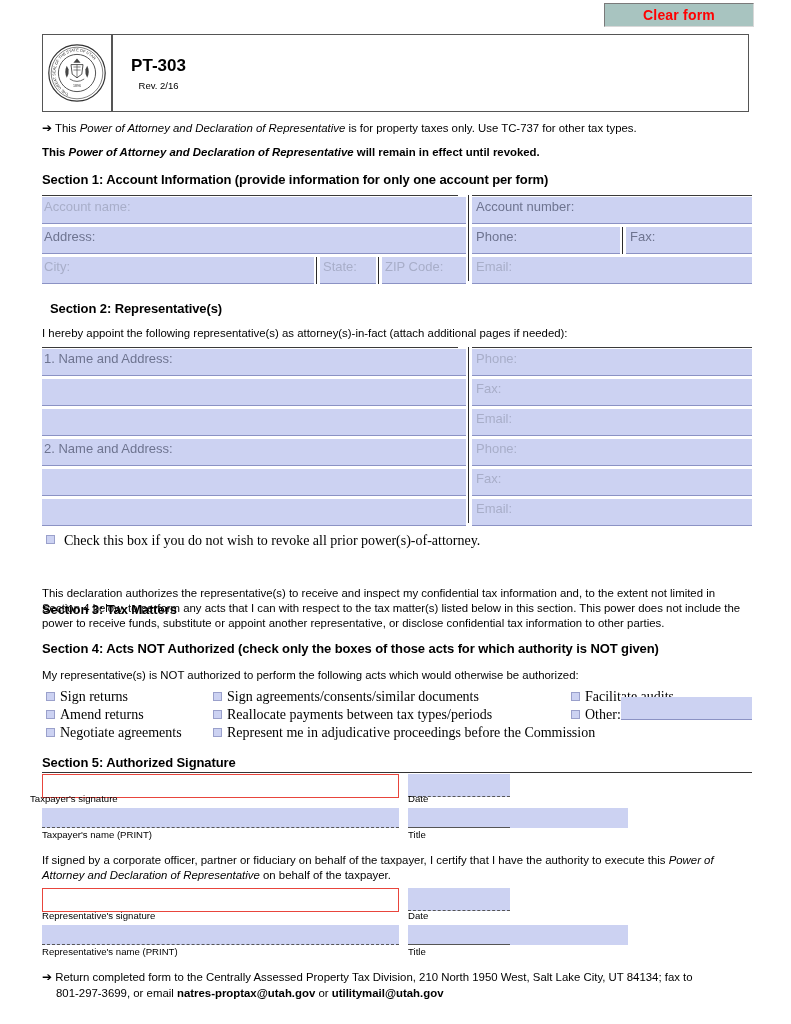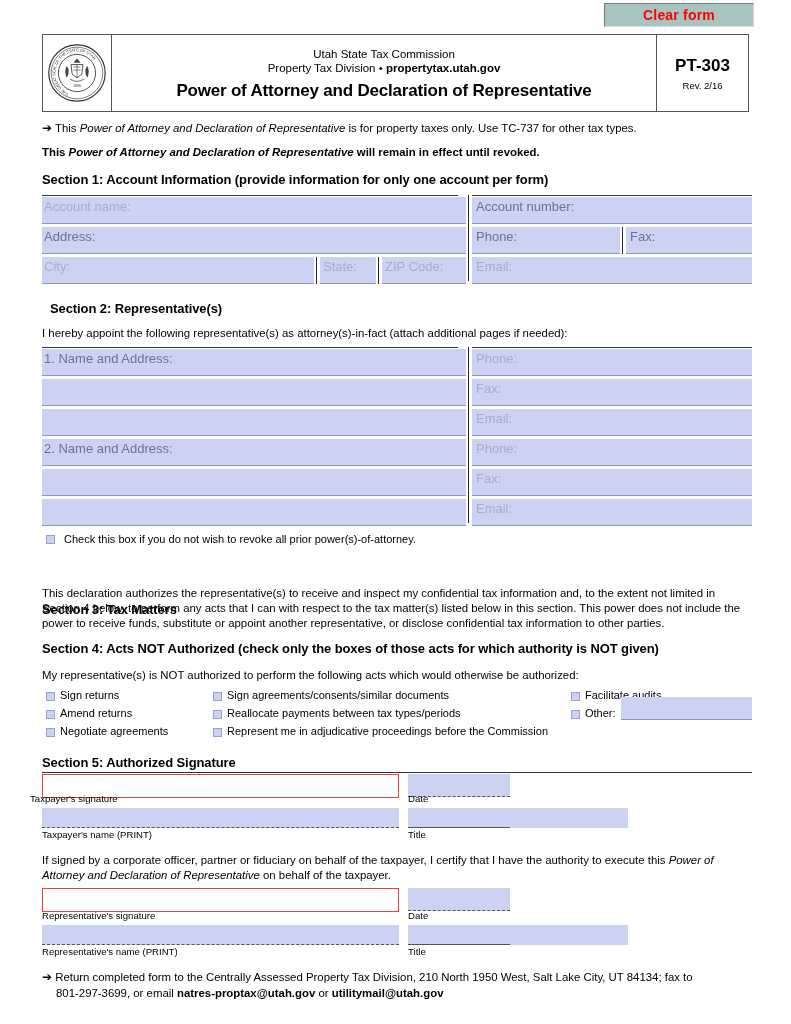--- a/index.html
+++ b/index.html
@@ -59,21 +59,21 @@
     position:absolute;font-size:13px;color:#a8aec9;
     white-space:nowrap;pointer-events:none;
   }
   .fld-lab.dk{color:#6e7490;}
 
   
   .cbx{
     position:absolute;width:9px;height:9px;background:#ccd2f2;
     border:1px solid #9aa0cb;box-sizing:border-box;
   }
-  .cbx-lab{position:absolute;font-size:11px;white-space:nowrap;}
+  .cbx-lab{position:absolute;font-size:14px;white-space:nowrap;font-family:Liberation Serif, serif;}
 
   
   .sigbox{
     position:absolute;background:#ffffff;border:1.2px solid #e8453c;
     box-sizing:border-box;
   }
   .underline{position:absolute;height:1px;background:#6e7490;}
   .sublab{position:absolute;font-size:9.6px;white-space:nowrap;}
 </style>
 </head>
@@ -96,29 +96,20 @@
       <path d="M50 26 L44 33 L56 33 Z" fill="#444"></path>
       <path d="M40 36 L60 36 L58 52 L50 58 L42 52 Z" fill="none" stroke="#333" stroke-width="1.4"></path>
       <path d="M44 40 L56 40 M44 45 L56 45" stroke="#333" stroke-width="1"></path>
       <path d="M50 36 L50 58" stroke="#333" stroke-width="1"></path>
       <path d="M33 38 Q28 48 33 58 Q37 52 36 44 Z" fill="#444"></path>
       <path d="M67 38 Q72 48 67 58 Q63 52 64 44 Z" fill="#444"></path>
       <path d="M38 60 Q50 68 62 60" fill="none" stroke="#333" stroke-width="1.2"></path>
       <text x="50" y="74" font-size="6" text-anchor="middle" fill="#333" font-family="Liberation Sans, sans-serif">1896</text>
     </svg>
   </div>
-  <div class="title-cell">
-    <div class="t1">Utah State Tax Commission</div>
-    <div class="t2">
-      <span>Property Tax Division</span>
-      <span>•</span>
-      <b>propertytax.utah.gov</b>
-    </div>
-    <div class="t3">Power of Attorney and Declaration of Representative</div>
-  </div>
   <div class="num-cell">
     <div class="num-main">PT-303</div>
     <div class="num-rev">Rev. 2/16</div>
   </div>
 </div>
 
 <div class="body-txt" style="left:42px;top:121px;width:710px;">
   <span class="arrow">➔</span>
   <span>This </span><span class="ital">Power of Attorney and Declaration of Representative</span><span> is for property taxes only. Use TC-737 for other tax types.</span>
 </div>

